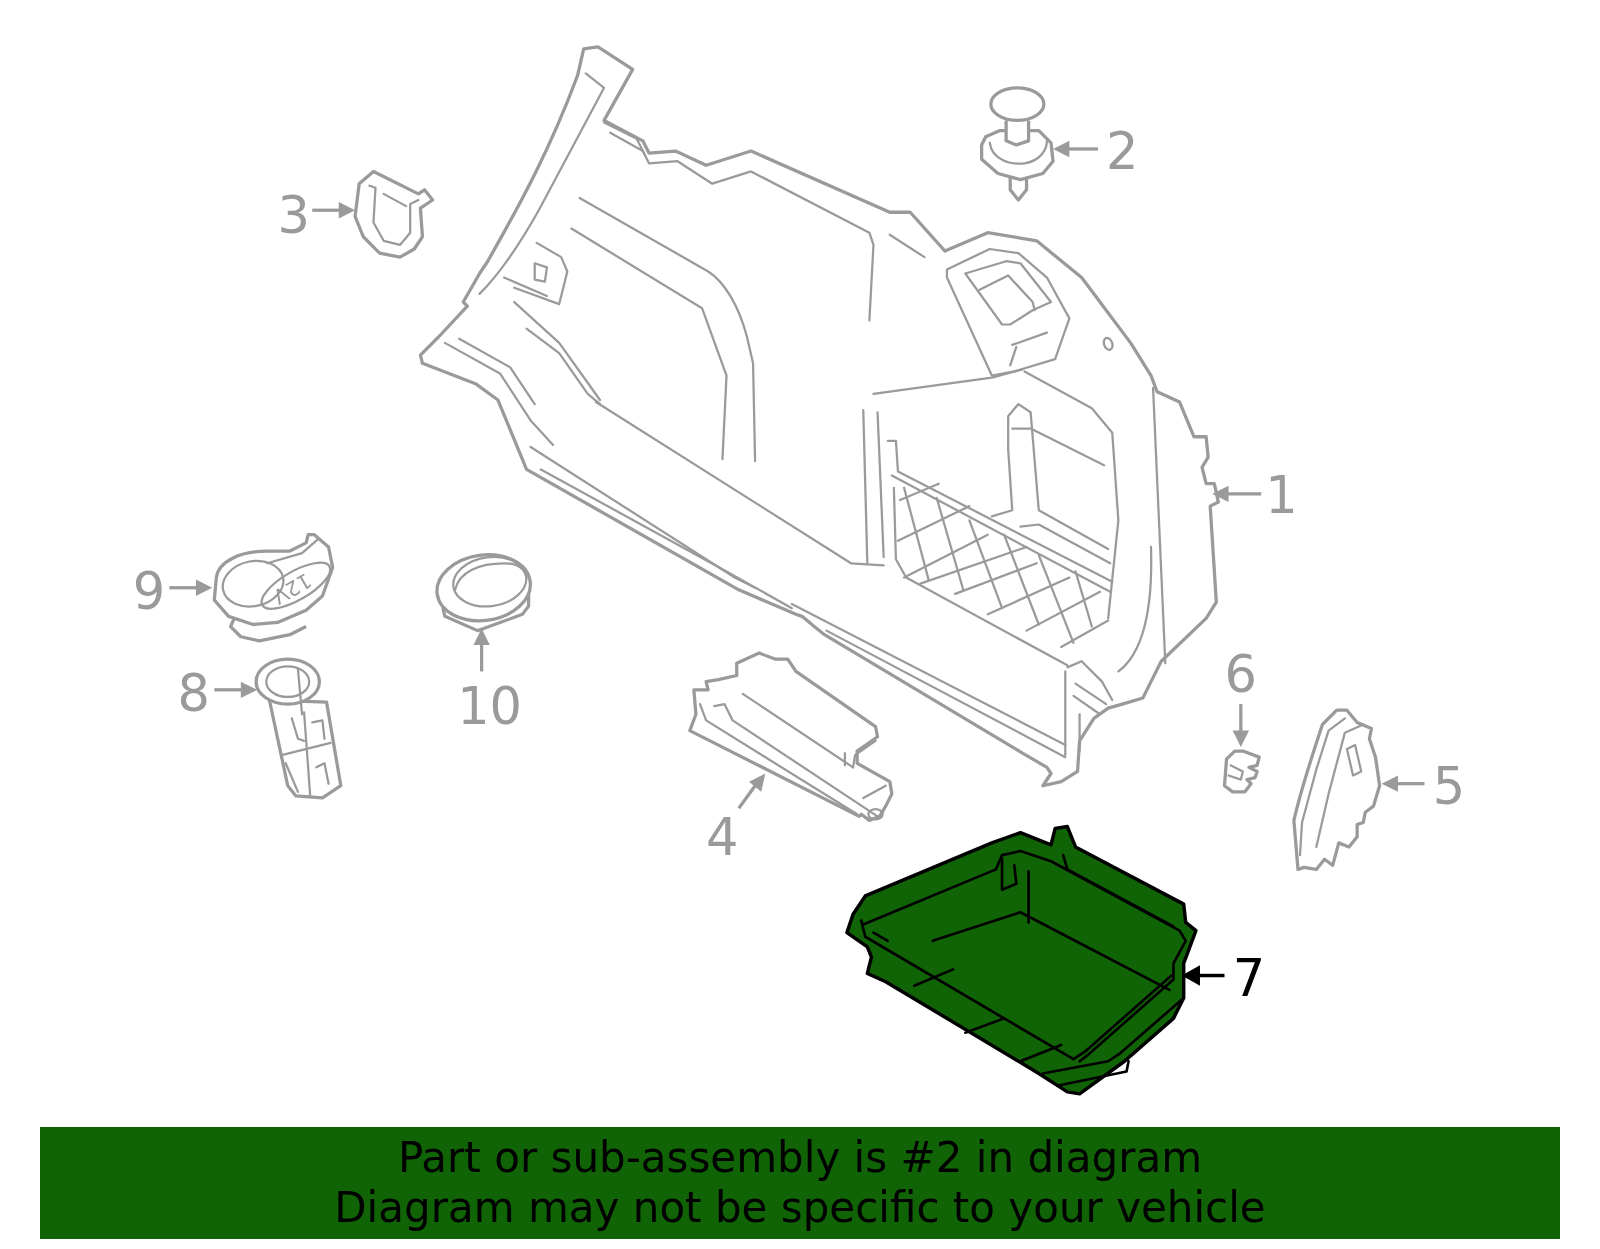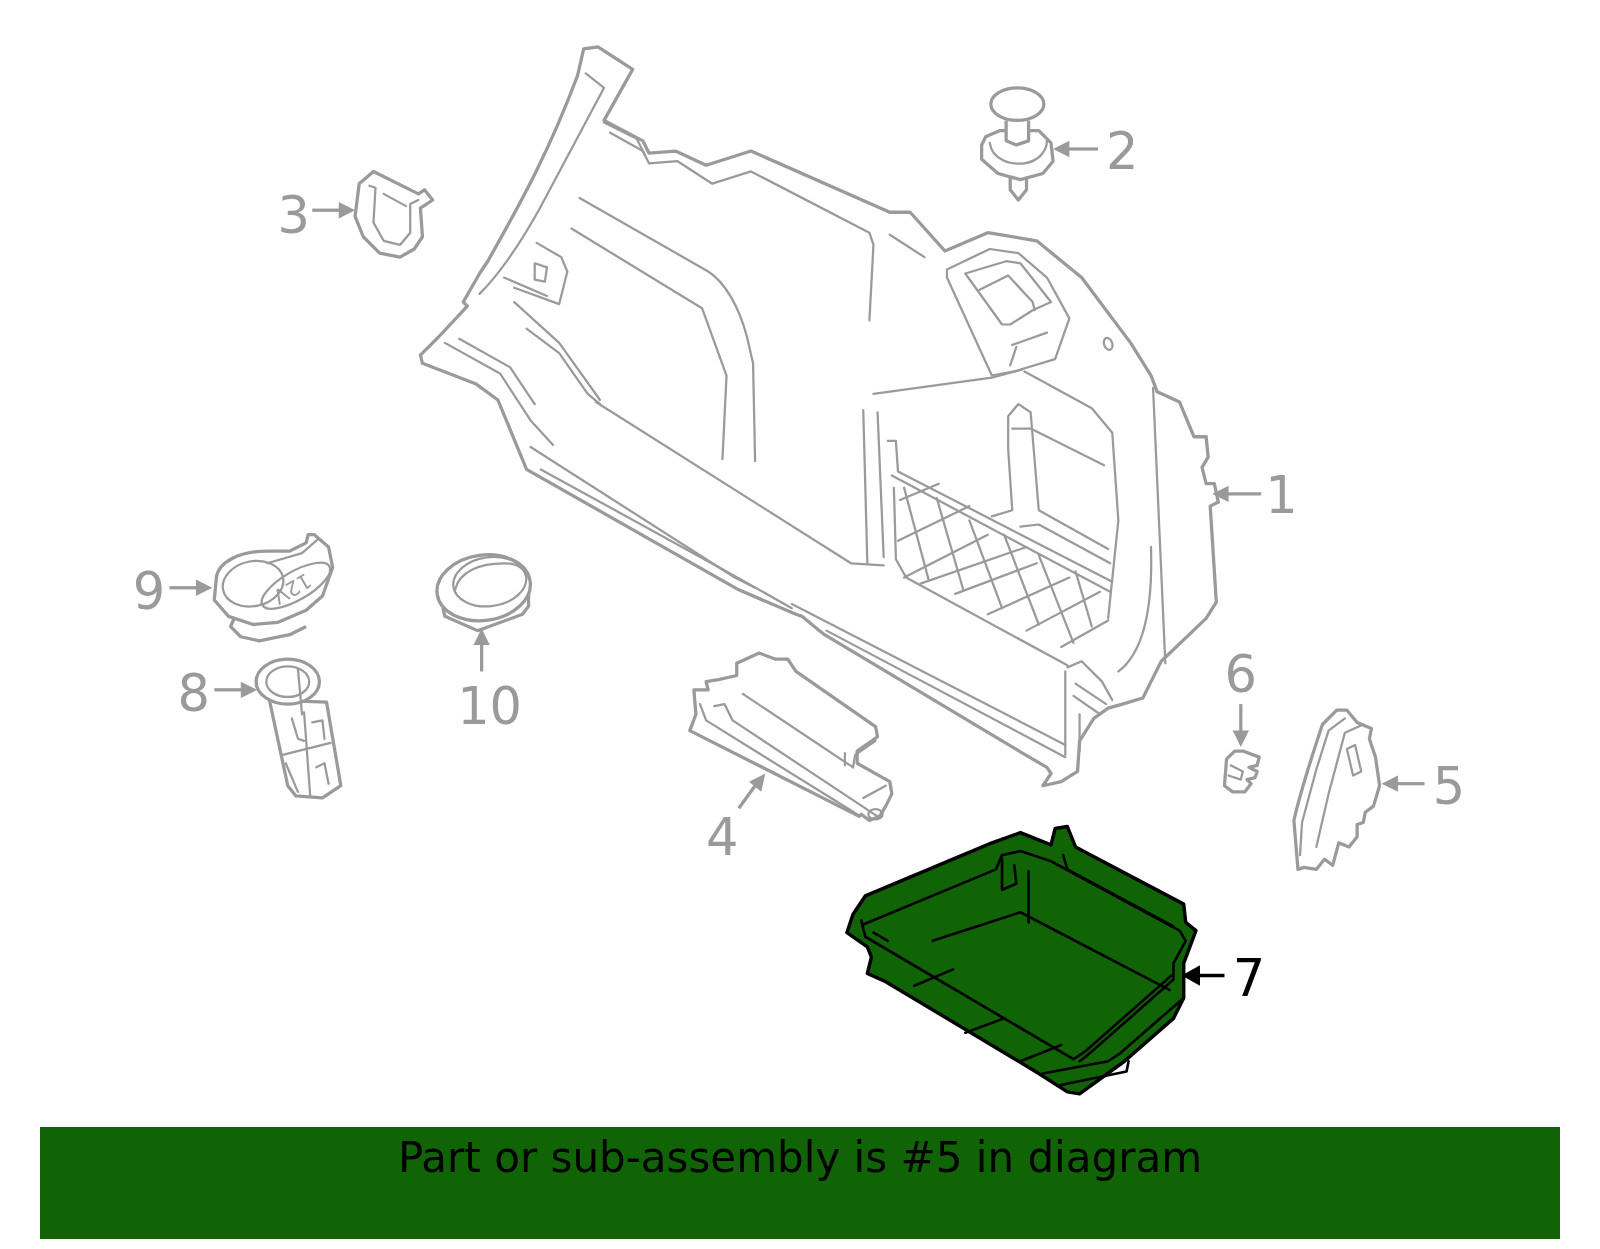--- a/index.html
+++ b/index.html
@@ -232,14 +232,15 @@
     <path class="kl" d="M1036,1064 L1104,1050 L1106,1040"></path>
   </g>
   <g>
     <line class="arr-hi" x1="1200" y1="956" x2="1172" y2="956"></line>
     <polygon class="arrh-hi" points="1158,956 1176,946 1176,966"></polygon>
     <text class="lbl-hi" x="1208" y="976">7</text>
   </g>
 </svg>
 
 <div id="banner">
-  <div>Part or sub-assembly is #5 in diagram</div>
+  <div>Part or sub-assembly is #2 in diagram</div>
+  <div>Diagram may not be specific to your vehicle</div>
 </div>
 
 </body></html>

